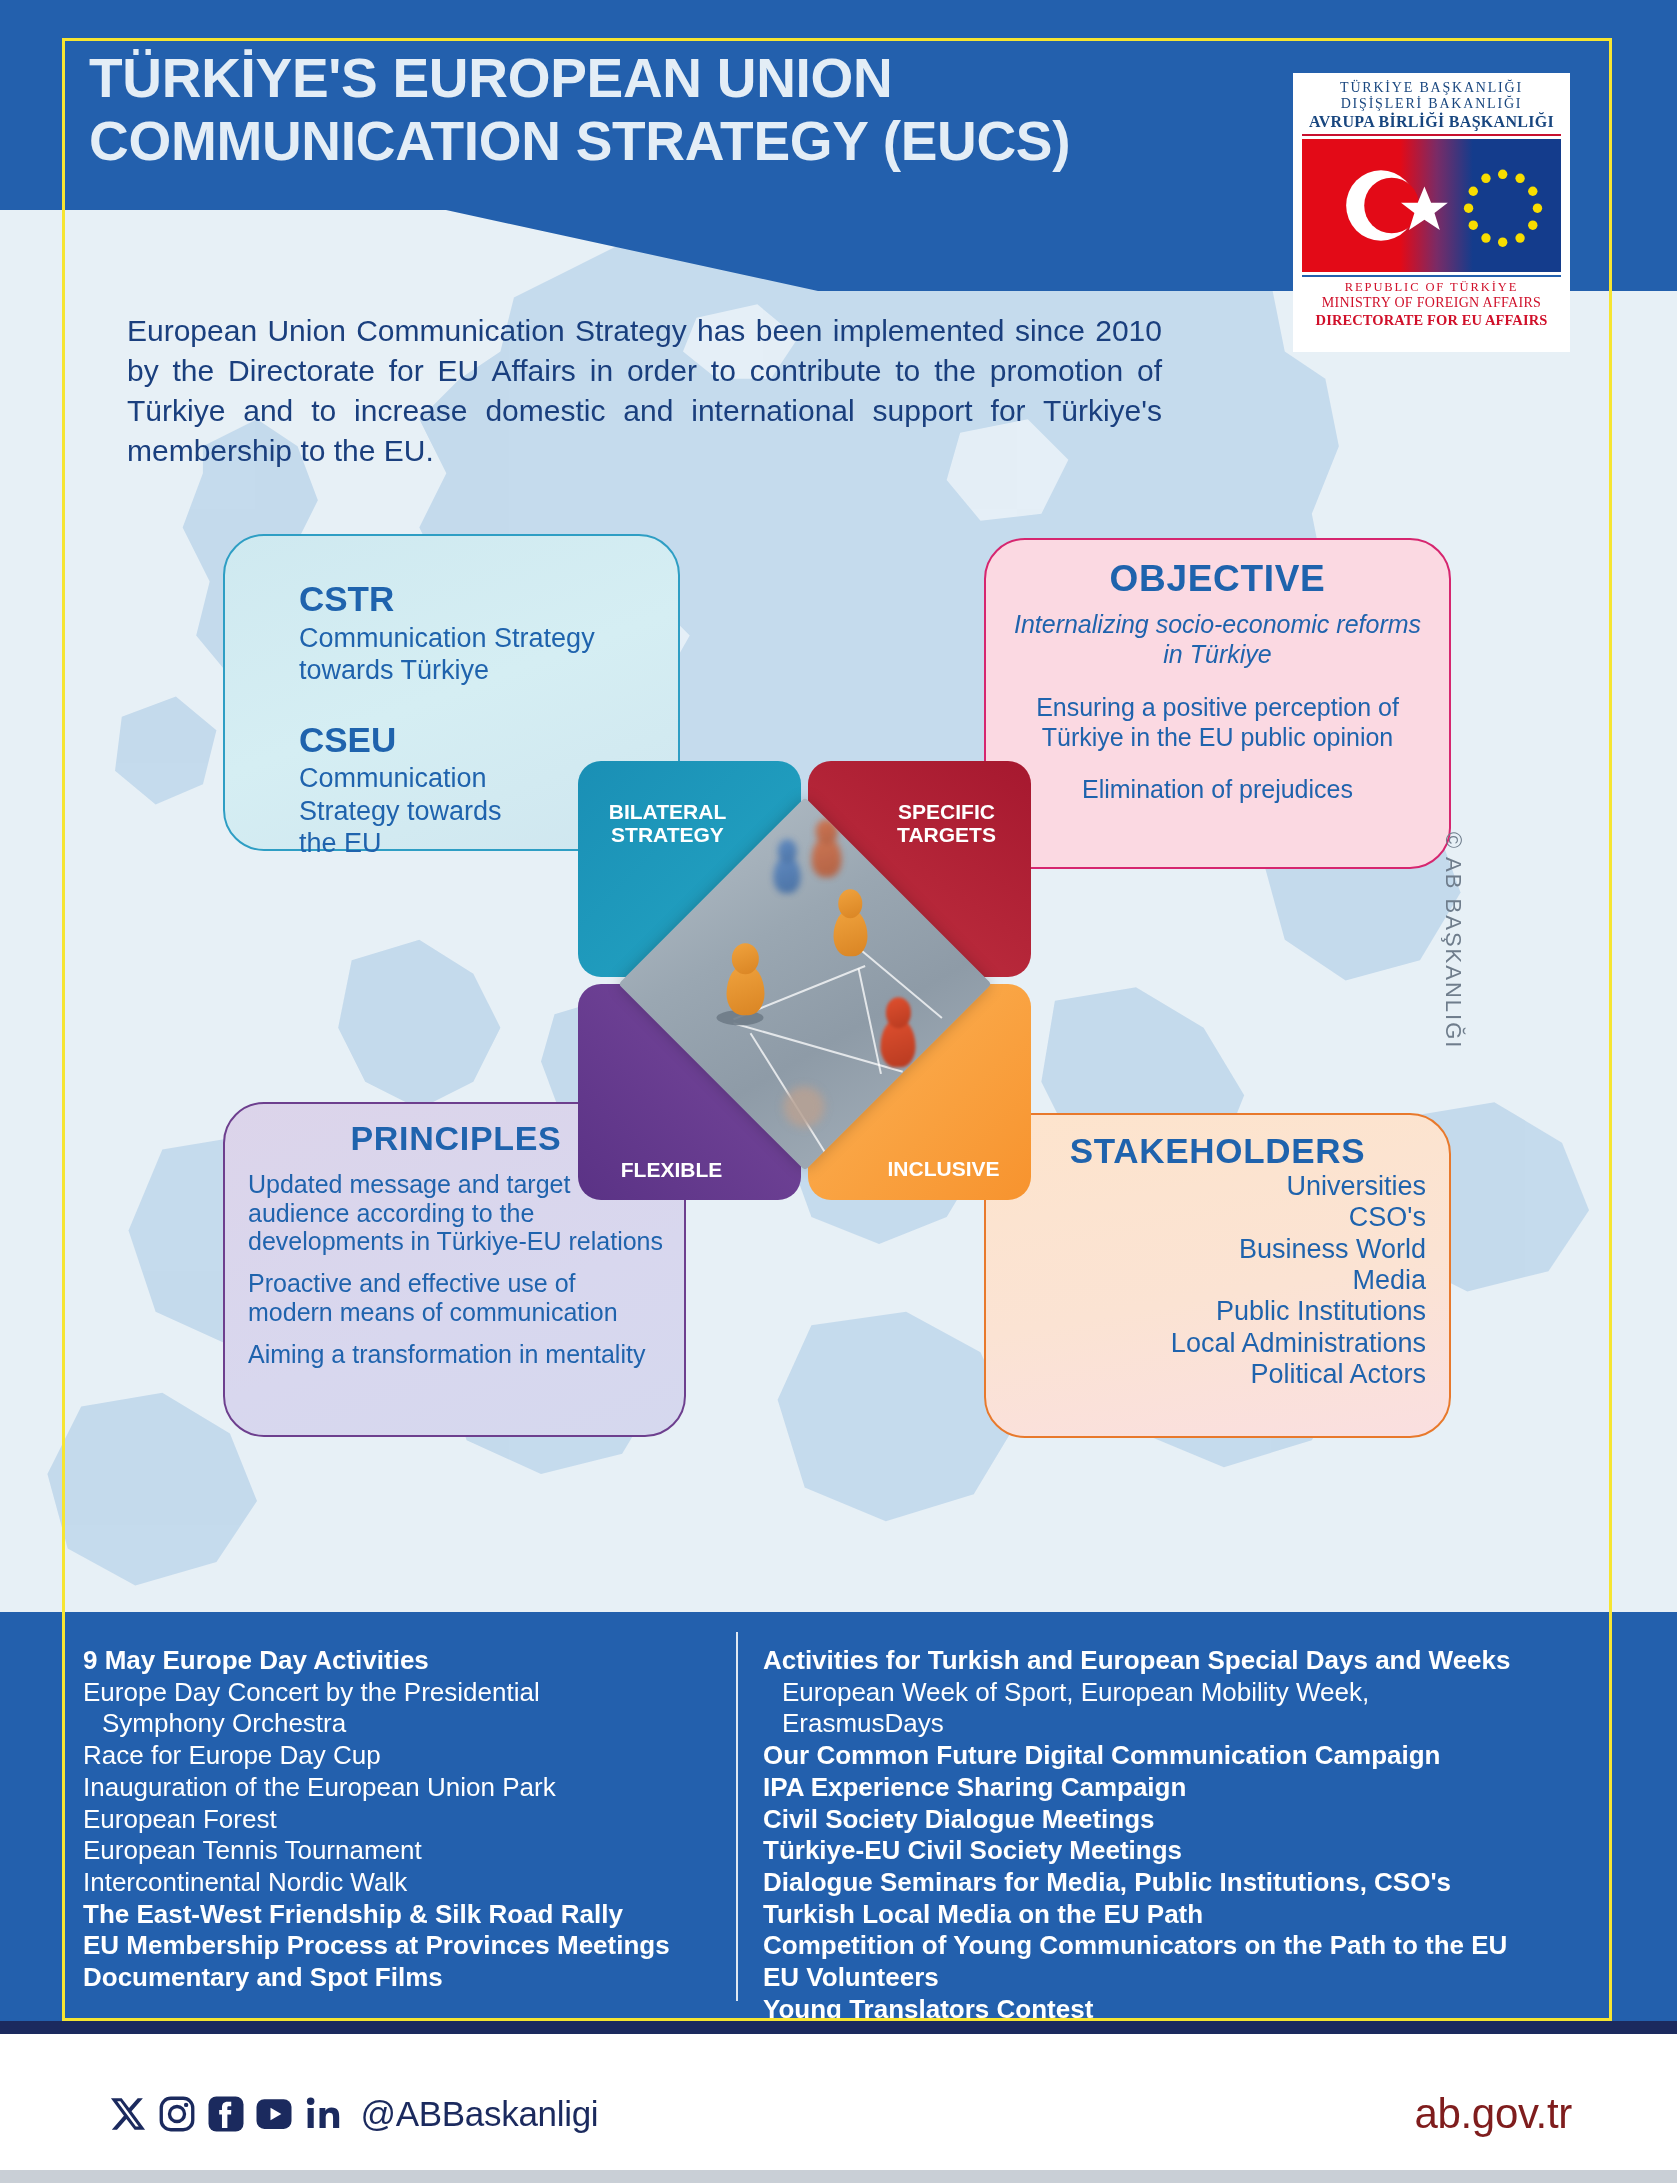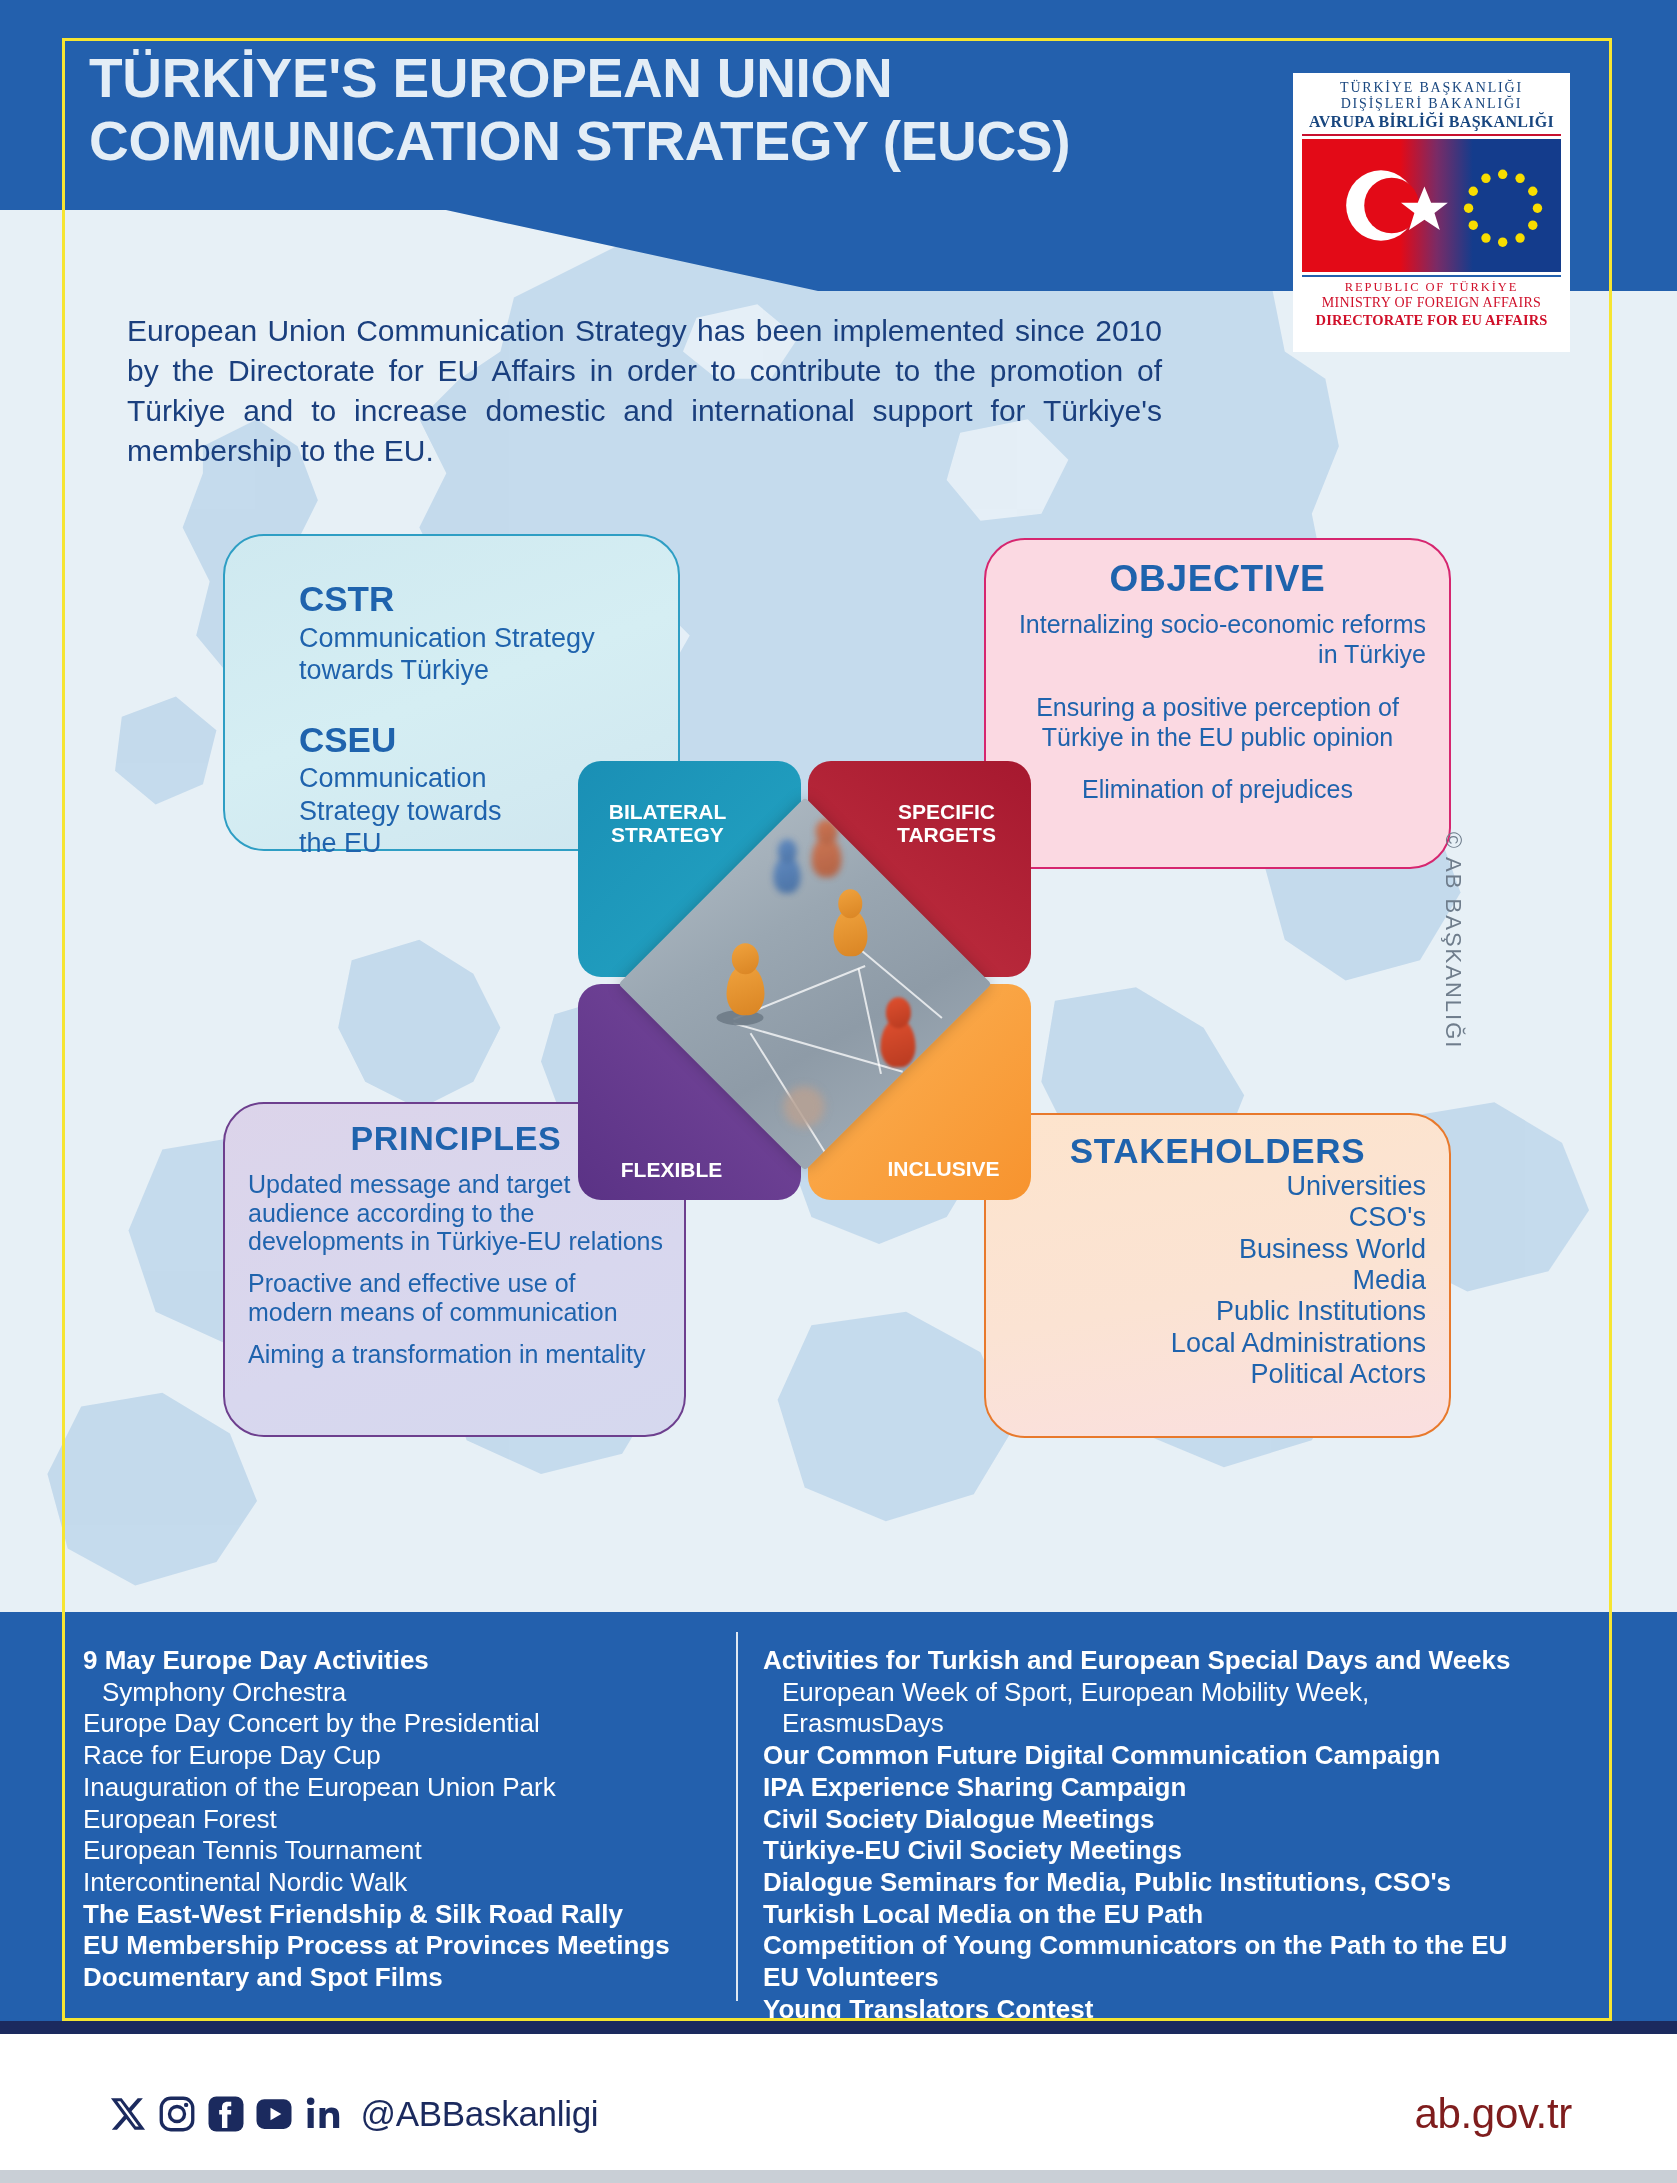--- a/index.html
+++ b/index.html
@@ -72,21 +72,21 @@
   .cs-desc{color:#1f63ad;font-size:27px;line-height:1.2;margin-top:4px;}
   .cs-gap{height:35px;}
 
   #card-obj{
     left:984px;top:538px;width:467px;height:331px;
     background:#fbd9e2;border:2.7px solid #d6266f;
     padding:17.6px 23px 0 23px;text-align:center;
   }
   #card-obj .h{color:#1f63ad;font-size:37px;font-weight:bold;letter-spacing:0.7px;}
   #card-obj .l{color:#1f63ad;font-size:25px;line-height:1.18;margin-top:10.8px;}
-  #card-obj .l.r{text-align:right;}
+  #card-obj .l.r{text-align:center;font-style:italic;}
 
   #card-prin{
     left:223px;top:1102px;width:463px;height:335px;
     background:linear-gradient(160deg,#dcd4ea 0%,#d8d7ee 60%,#d5d8ee 100%);
     border:2.7px solid #6d3f8e;padding:15px 20px 0 23px;
   }
   #card-prin .h{color:#1f63ad;font-size:34px;font-weight:bold;text-align:center;letter-spacing:0.7px;}
   #card-prin .l{color:#1f63ad;font-size:25px;line-height:1.14;margin-top:8.8px;}
 
   #card-stake{
@@ -299,22 +299,22 @@
   </div>
 </div>
 
 <div id="frame"></div>
 
 <div id="band"></div>
 <div id="band-divider"></div>
 
 <div class="band-col" id="band-left">
   <div class="band-h">9 May Europe Day Activities</div>
+  <div class="band-li">Europe Day Concert by the Presidential</div>
   <div class="band-li ind">Symphony Orchestra</div>
-  <div class="band-li">Europe Day Concert by the Presidential</div>
   <div class="band-li">Race for Europe Day Cup</div>
   <div class="band-li">Inauguration of the European Union Park</div>
   <div class="band-li">European Forest</div>
   <div class="band-li">European Tennis Tournament</div>
   <div class="band-li">Intercontinental Nordic Walk</div>
   <div class="band-li b">The East-West Friendship &amp; Silk Road Rally</div>
   <div class="band-li b">EU Membership Process at Provinces Meetings</div>
   <div class="band-li b">Documentary and Spot Films</div>
 </div>
 

